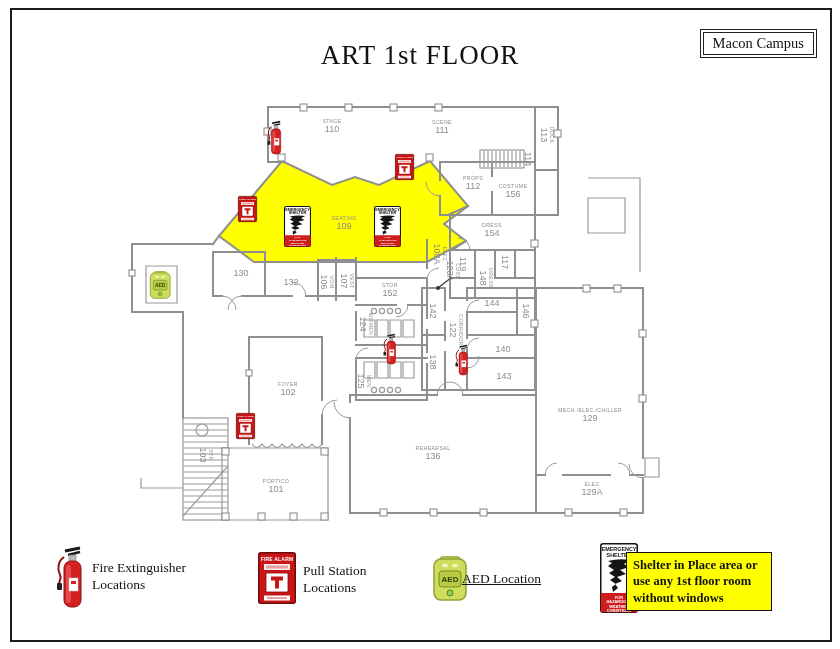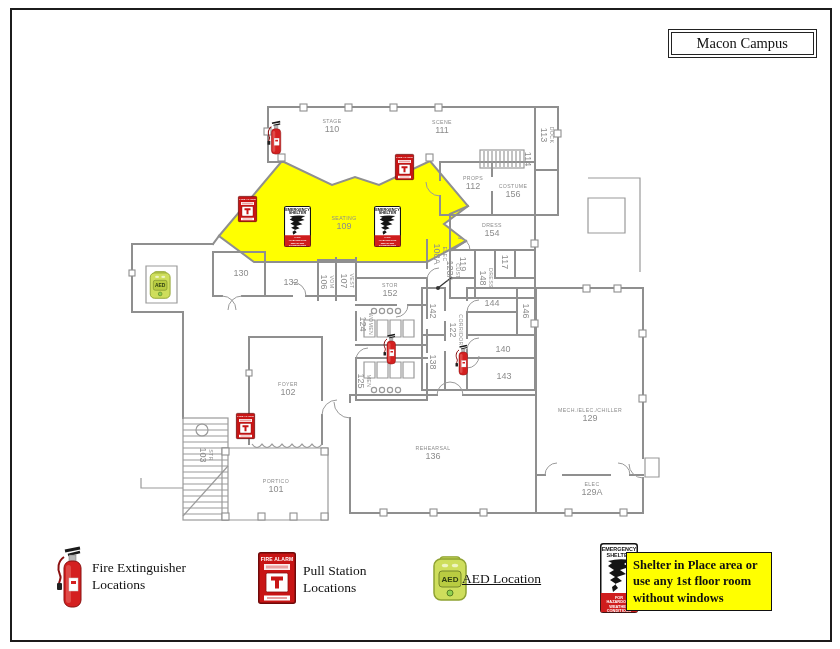--- a/index.html
+++ b/index.html
@@ -1,34 +1,35 @@
 <!DOCTYPE html>
 <html><head>
 <meta charset="utf-8">
 <style>
   html,body{margin:0;padding:0;background:#fff;}
   .page{position:relative;width:840px;height:649px;background:#fff;font-family:"Liberation Serif",serif;overflow:hidden;}
   .frame{position:absolute;left:10px;top:8px;width:818px;height:630px;border:2px solid #1c1c1c;}
   .title{position:absolute;left:0;top:40px;width:840px;text-align:center;font-size:27px;letter-spacing:1px;color:#111;}
-  .campus{position:absolute;right:26px;top:32px;padding:2px 25px;font-size:14.5px;color:#111;border:1px solid #222;outline:1px solid #222;outline-offset:2px;background:#fff;}
+  .campus{position:absolute;right:26px;top:32px;padding:2px 9px;font-size:14.5px;color:#111;border:1px solid #222;outline:1px solid #222;outline-offset:2px;background:#fff;}
   svg{position:absolute;left:0;top:0;}
   .wall{stroke:#8f8f8f;stroke-width:2;fill:none;stroke-linecap:square;}
   .thin{stroke:#9a9a9a;stroke-width:1.2;fill:none;}
   .door{stroke:#9a9a9a;stroke-width:1;fill:none;}
   .col{fill:#fff;stroke:#8f8f8f;stroke-width:1.1;}
   .rlbl{fill:#8c8c8c;font-family:"Liberation Sans",sans-serif;text-anchor:middle;}
   .sign-txt{font-family:"Liberation Sans",sans-serif;text-anchor:middle;font-weight:bold;}
   .leg-label{position:absolute;font-size:13.5px;color:#111;line-height:1.25;}
   .note{position:absolute;left:626px;top:552px;width:132px;background:#ffff00;border:1.5px solid #111;padding:4px 6px;font-size:12.5px;font-weight:bold;line-height:1.3;color:#111;}
 </style>
 </head>
 <body>
 
 <div class="page">
   <div class="frame"></div>
+  <div class="title">ART 1st FLOOR</div>
   <div class="campus">Macon Campus</div>
 
   <svg width="840" height="649" viewBox="0 0 840 649">
     <defs>
       <g id="sym-ext">
         <path d="M8,12 C2,16 1,24 4,30 C6,33 3,36 3,39" stroke="#8a1010" stroke-width="2" fill="none"></path>
         <rect x="1" y="38" width="5" height="7" rx="1" fill="#222"></rect>
         <path d="M9,6 L24,3" stroke="#1a1a1a" stroke-width="3"></path>
         <path d="M12,10 L24,7" stroke="#1a1a1a" stroke-width="2.5"></path>
         <rect x="13" y="10" width="7" height="7" fill="#b7b7b7" stroke="#777" stroke-width="0.5"></rect>

